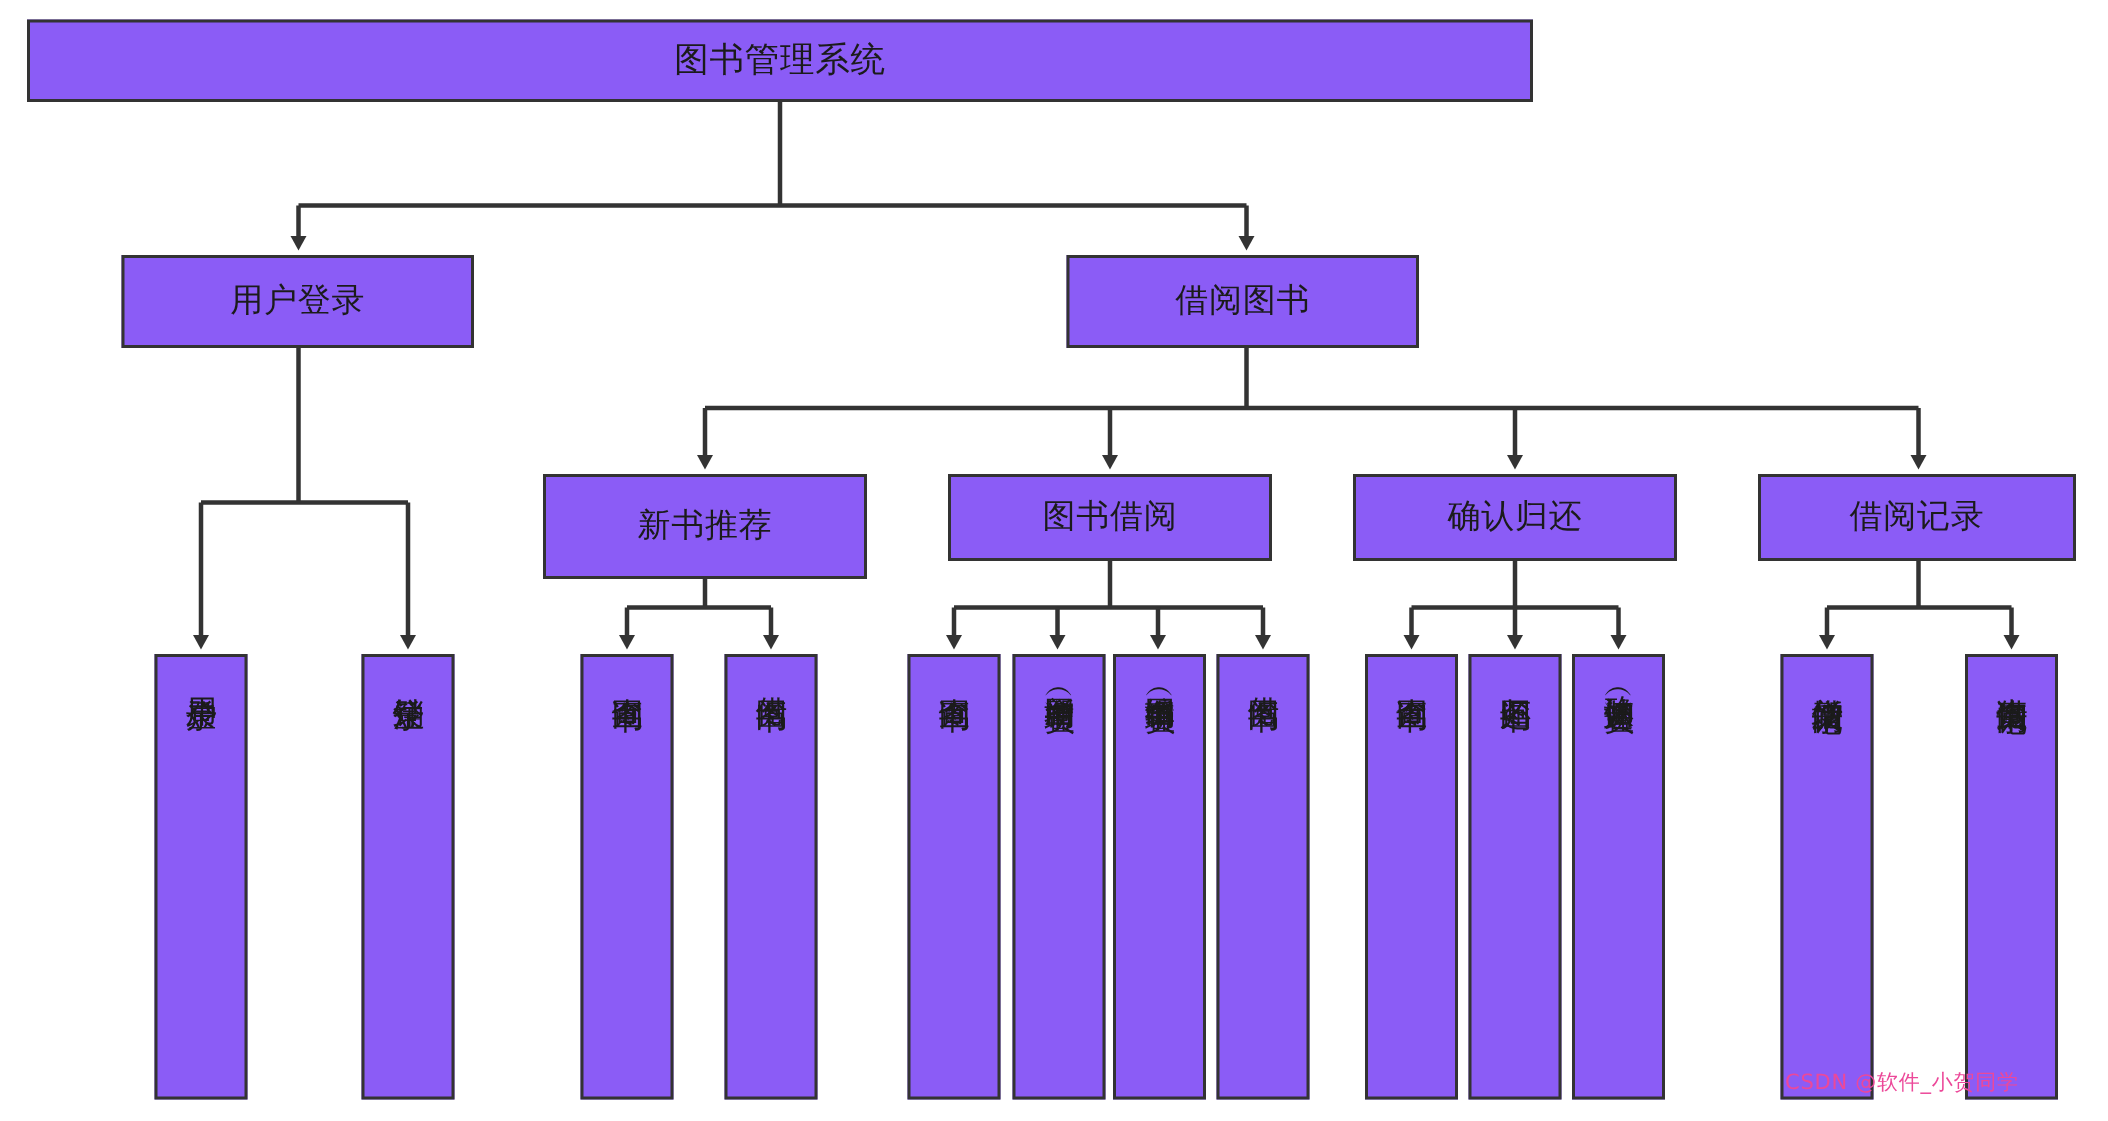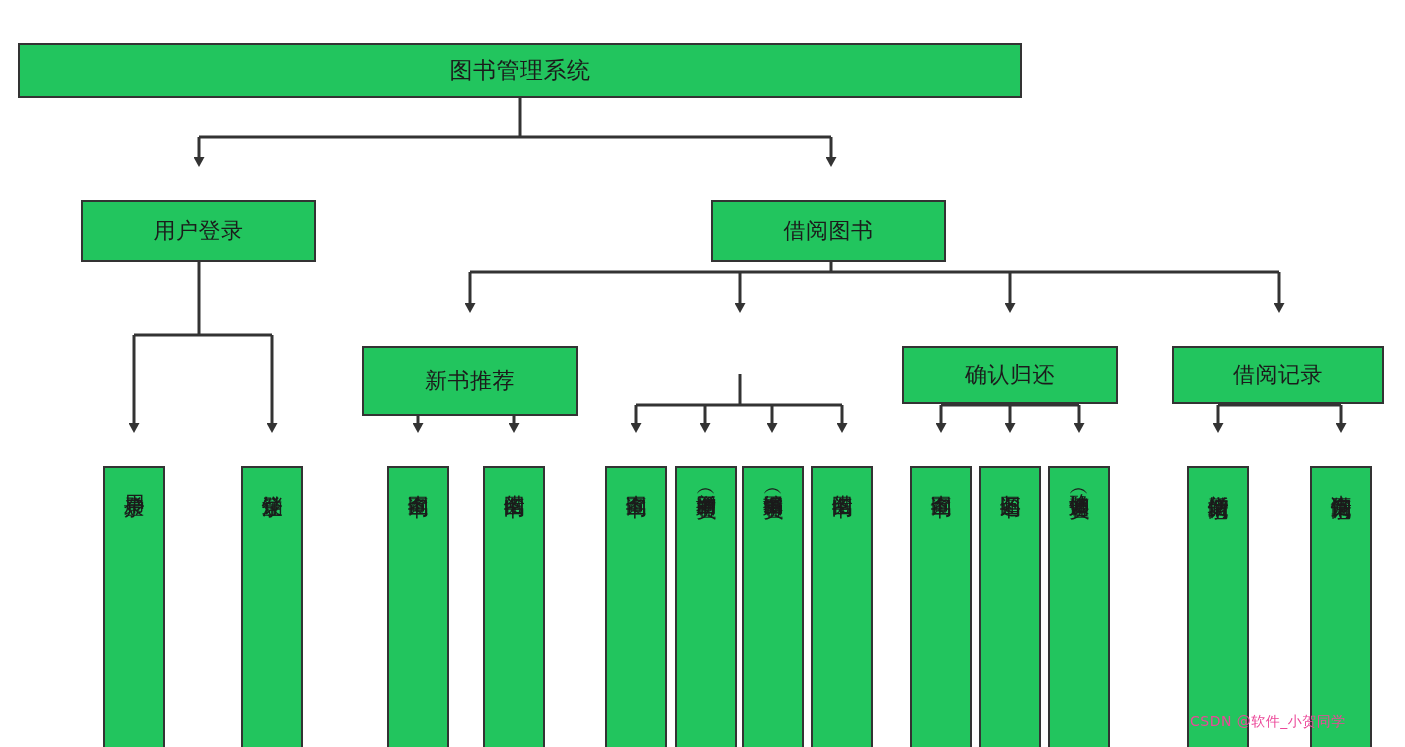--- a/index.html
+++ b/index.html
@@ -21,26 +21,25 @@
     position: absolute;
     left: 0;
     top: 0;
     width: 1405px;
     height: 747px;
   }
   .node {
     position: absolute;
     box-sizing: border-box;
     border: 2.5px solid #333333;
-    background: #22c55e;
+    background: #8b5cf6;
     display: flex;
     align-items: center;
     justify-content: center;
     color: #1b1b1b;
-    margin-top: 30px;
   }
   .node .label {
     display: block;
     text-align: center;
     line-height: 1.12;
     letter-spacing: 0.5px;
   }
   
   .node.horiz .label {
     font-size: 22px;
@@ -139,20 +138,23 @@
   <div class="node horiz" style="left:81px; top:170px; width:235px; height:62px;">
     <span class="label">用户登录</span>
   </div>
   <div class="node horiz" style="left:711px; top:170px; width:235px; height:62px;">
     <span class="label">借阅图书</span>
   </div>
 
   <div class="node horiz" style="left:362px; top:316px; width:216px; height:70px;">
     <span class="label">新书推荐</span>
   </div>
+  <div class="node horiz" style="left:632px; top:316px; width:216px; height:58px;">
+    <span class="label">图书借阅</span>
+  </div>
   <div class="node horiz" style="left:902px; top:316px; width:216px; height:58px;">
     <span class="label">确认归还</span>
   </div>
   <div class="node horiz" style="left:1172px; top:316px; width:212px; height:58px;">
     <span class="label">借阅记录</span>
   </div>
 
   <div class="node vert" style="left:103px; top:436px; width:62px; height:297px;">
     <span class="label">用户登录</span>
   </div>

